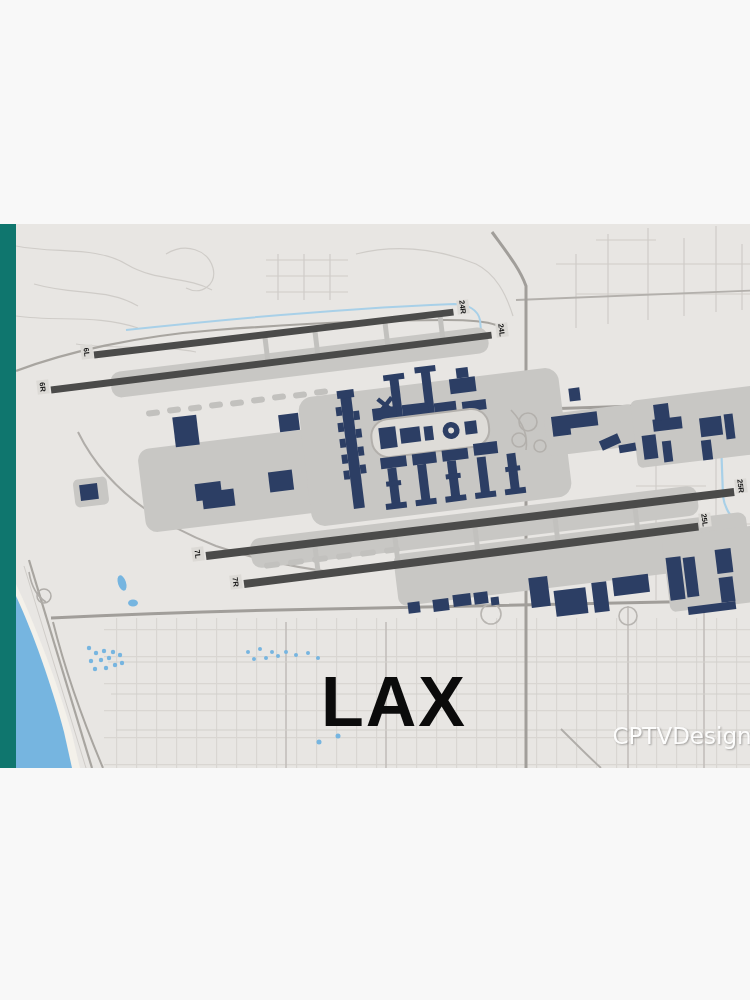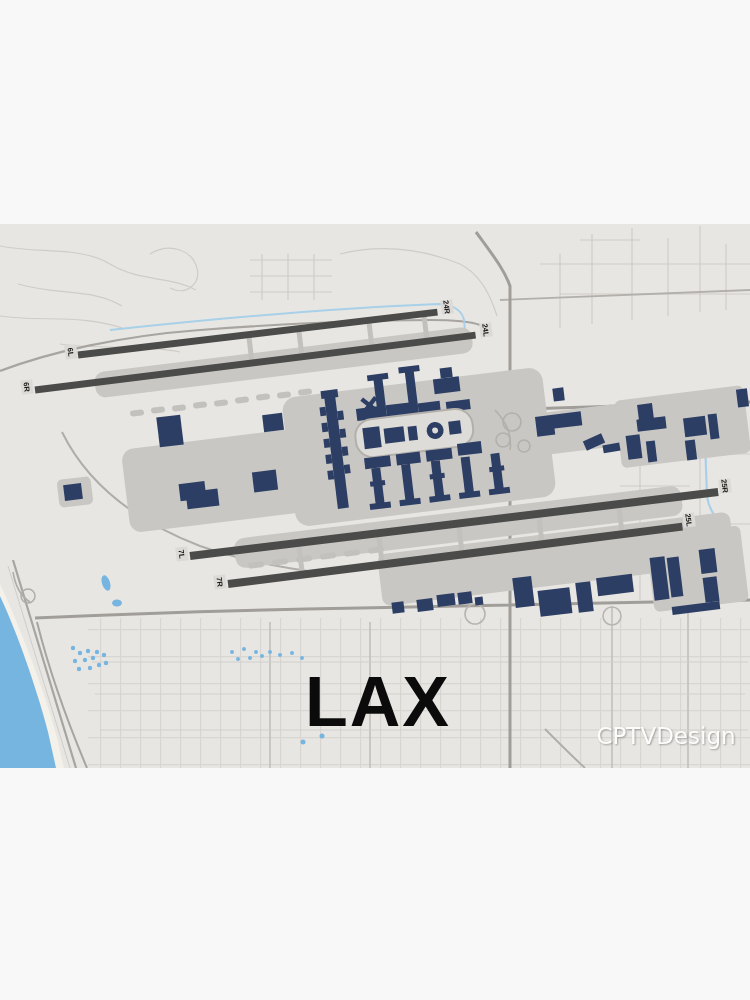--- a/index.html
+++ b/index.html
@@ -1,18 +1,18 @@
 <!DOCTYPE html>
 <html><head>
 <meta charset="utf-8">
 <style>
   html,body{margin:0;padding:0;background:#ffffff;}
   .poster{position:relative;width:750px;height:1000px;background:#f8f8f8;overflow:hidden;
           font-family:"Liberation Sans",sans-serif;}
-  .map-frame{position:absolute;left:0;top:224px;width:636px;height:544px;background:#3b82f6;}
+  .map-frame{position:absolute;left:0;top:224px;width:636px;height:544px;background:#0f766e;padding-left:16px;}
   svg{display:block;}
   .rwy-label{font-family:"Liberation Sans",sans-serif;font-size:7.5px;font-weight:bold;fill:#151515;}
   .title-text{font-family:"Liberation Sans",sans-serif;font-weight:bold;font-size:70px;
               letter-spacing:2px;fill:#0b0b0b;}
   .watermark-text{font-family:"DejaVu Sans",sans-serif;font-size:23px;fill:#ffffff;opacity:.92;
                   text-shadow:1px 1px 2px rgba(90,88,85,.55);}
 </style>
 </head>
 <body>
 

